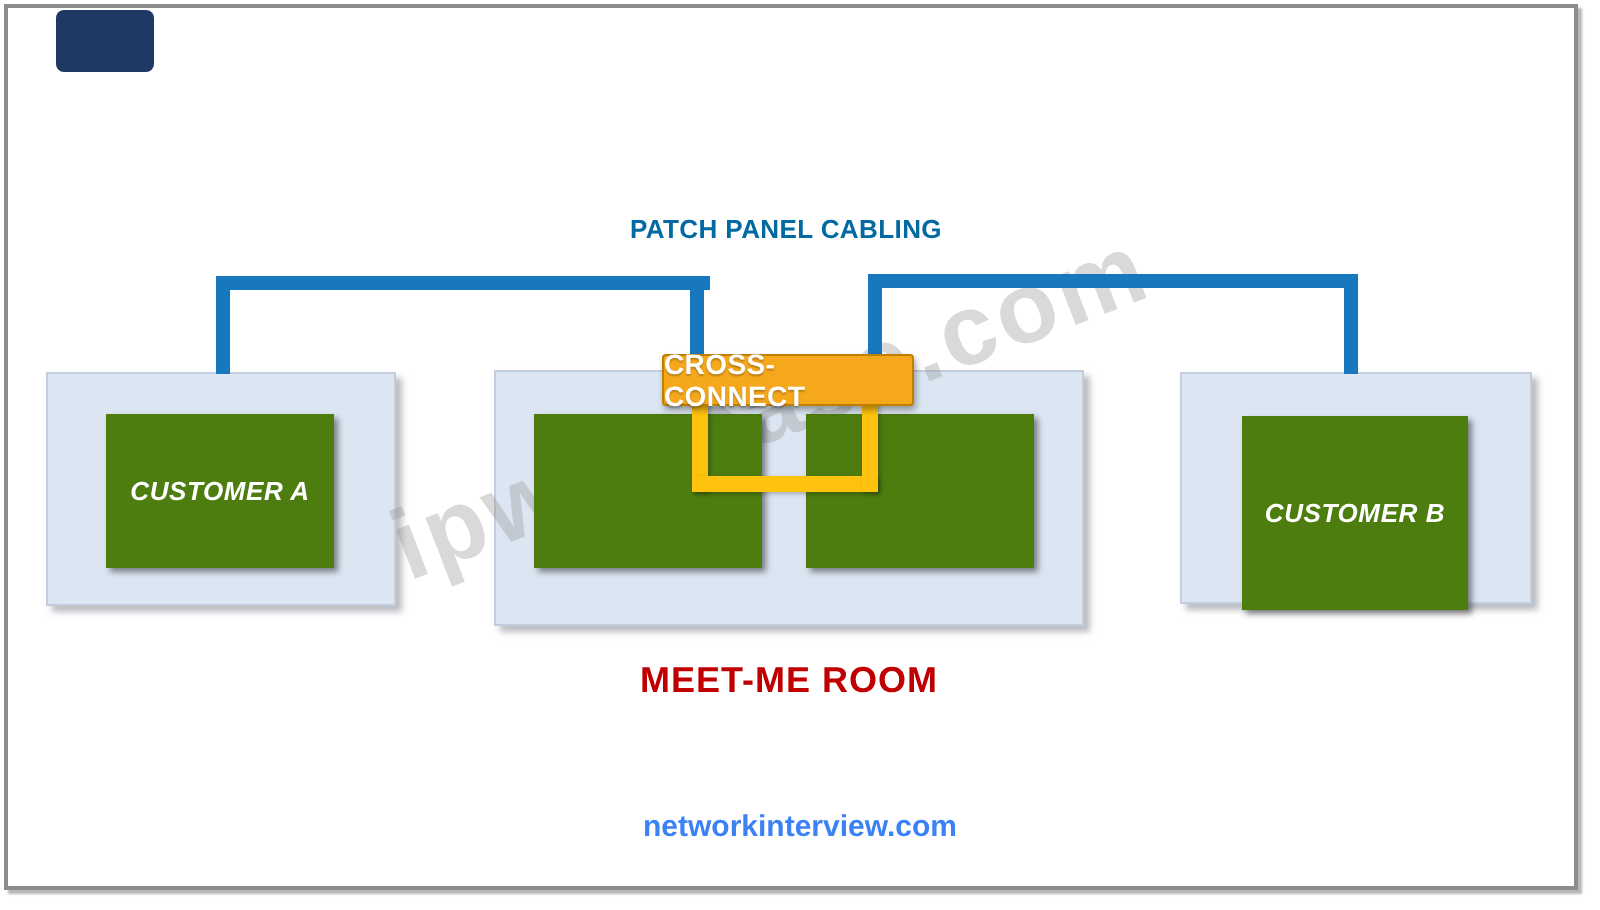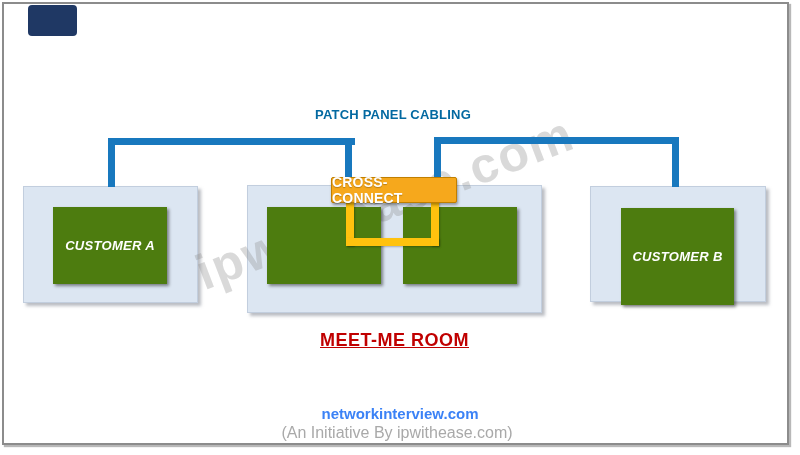--- a/index.html
+++ b/index.html
@@ -74,21 +74,21 @@
     background:#F6A81C; border:1px solid #C07F00; border-radius:2px;
     box-shadow:1px 2px 3px rgba(0,0,0,0.35); z-index:7;
     display:flex; align-items:center; justify-content:center;
     color:#ffffff; font-weight:bold; font-size:14px; letter-spacing:0.2px;
     text-shadow:0 1px 1px rgba(0,0,0,0.25);
   }
   
   .mmr-title {
     position:absolute; left:247px; top:330px; width:295px;
     text-align:center; font-size:18px; font-weight:bold;
-    color:#C00000; letter-spacing:0.5px; z-index:7;text-decoration:underline;
+    color:#C00000; letter-spacing:0.5px; z-index:7;
   }
   
   .footer-site {
     position:absolute; left:250px; top:405px; width:300px;
     text-align:center; font-size:15px; font-weight:bold;
     color:#3b82f6; z-index:7;
   }
   .footer-tagline {
     position:absolute; left:237px; top:424px; width:320px;
     text-align:center; font-size:16px; color:#A9A9A9; z-index:7;
@@ -131,15 +131,14 @@
   <div class="jumper jmp-h"></div>
   <div class="jumper jmp-r"></div>
 
   <div class="cross-label">
     <span>CROSS-CONNECT</span>
   </div>
 
   <div class="mmr-title">MEET-ME ROOM</div>
 
   <div class="footer-site">networkinterview.com</div>
-  <div class="footer-tagline">(An Initiative By ipwithease.com)</div>
 
 </div>
 
 </body></html>

